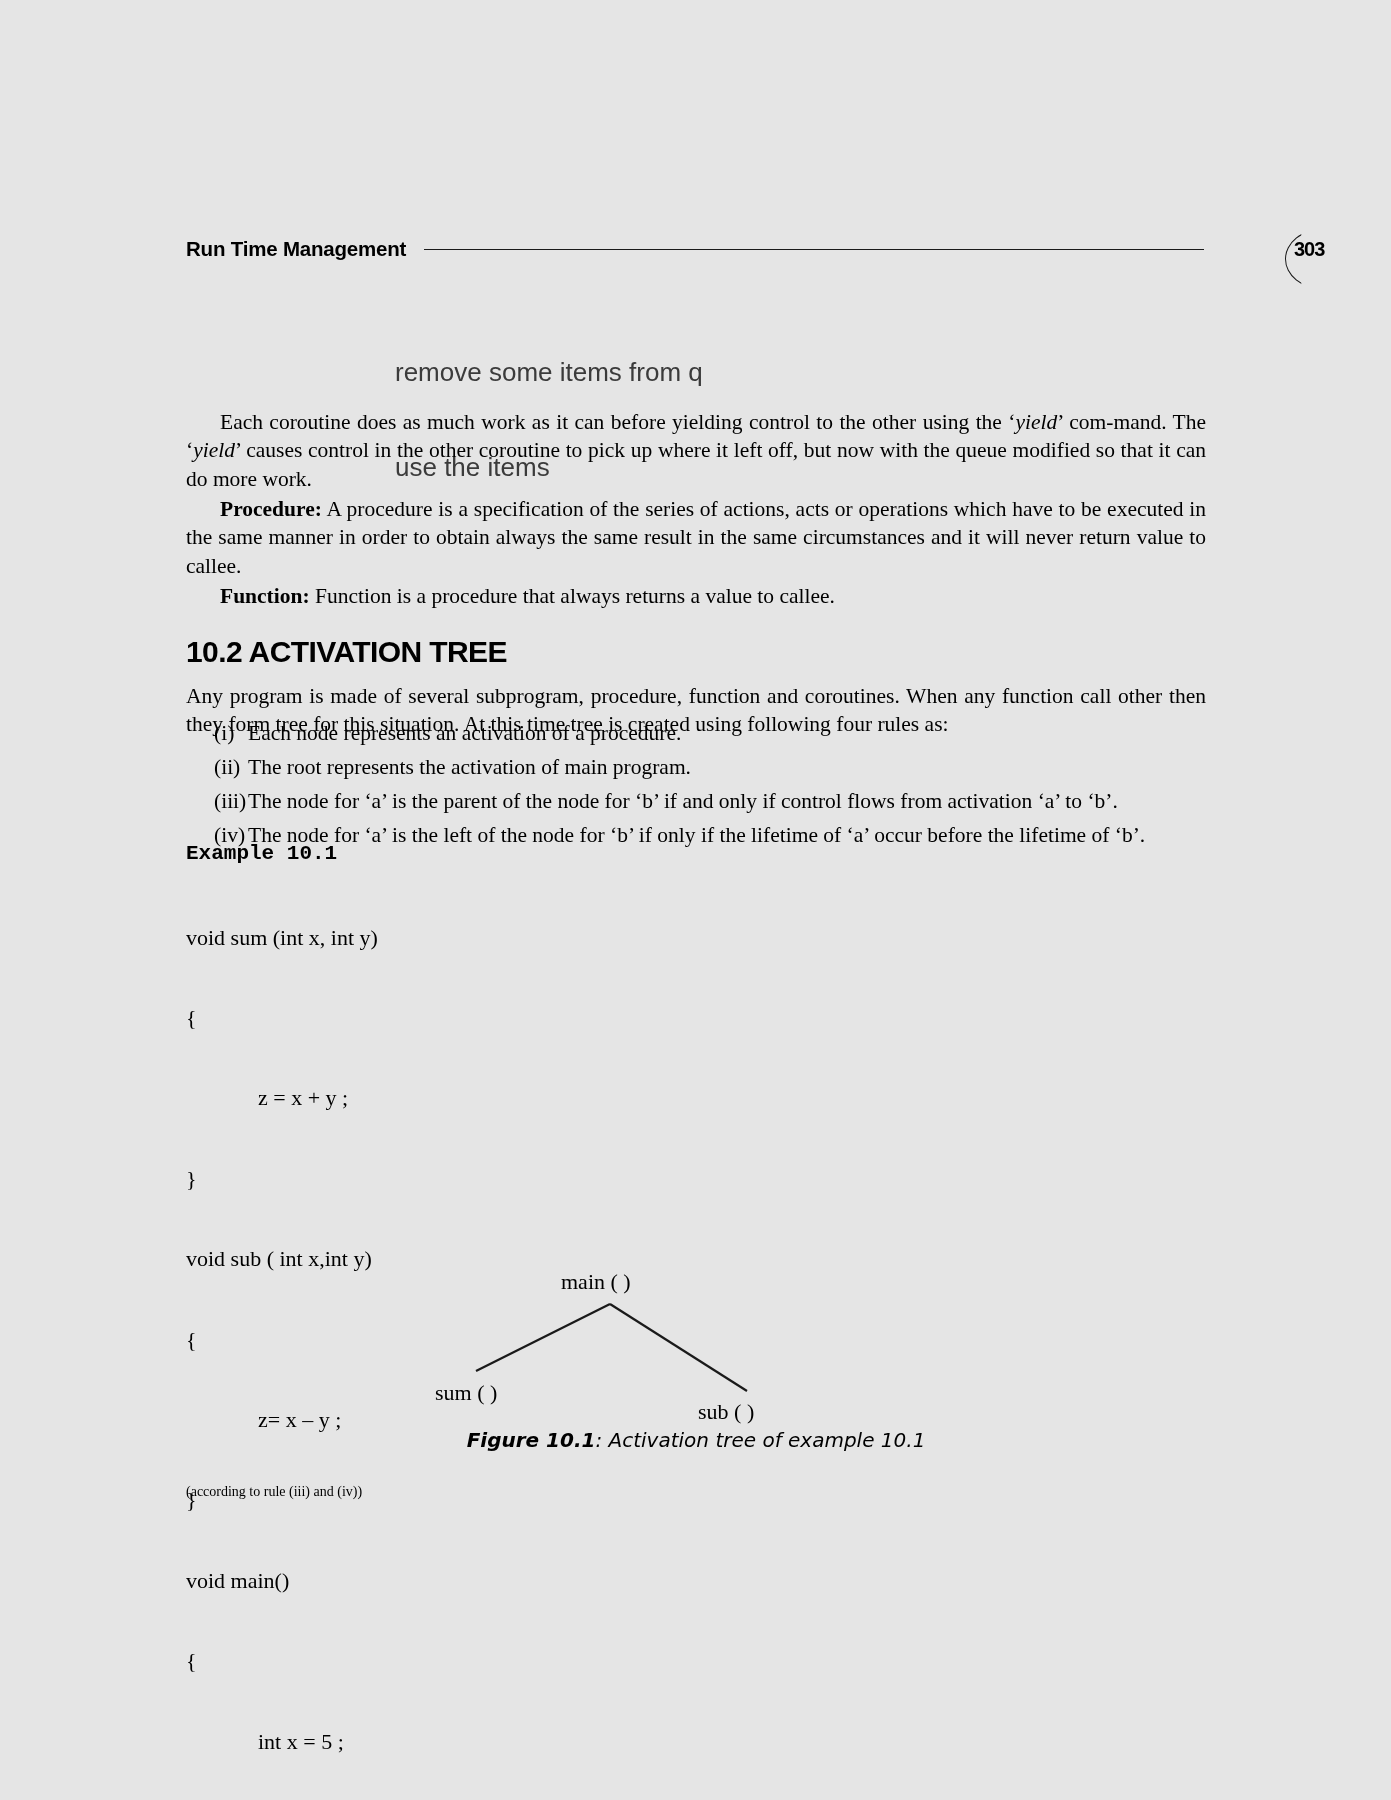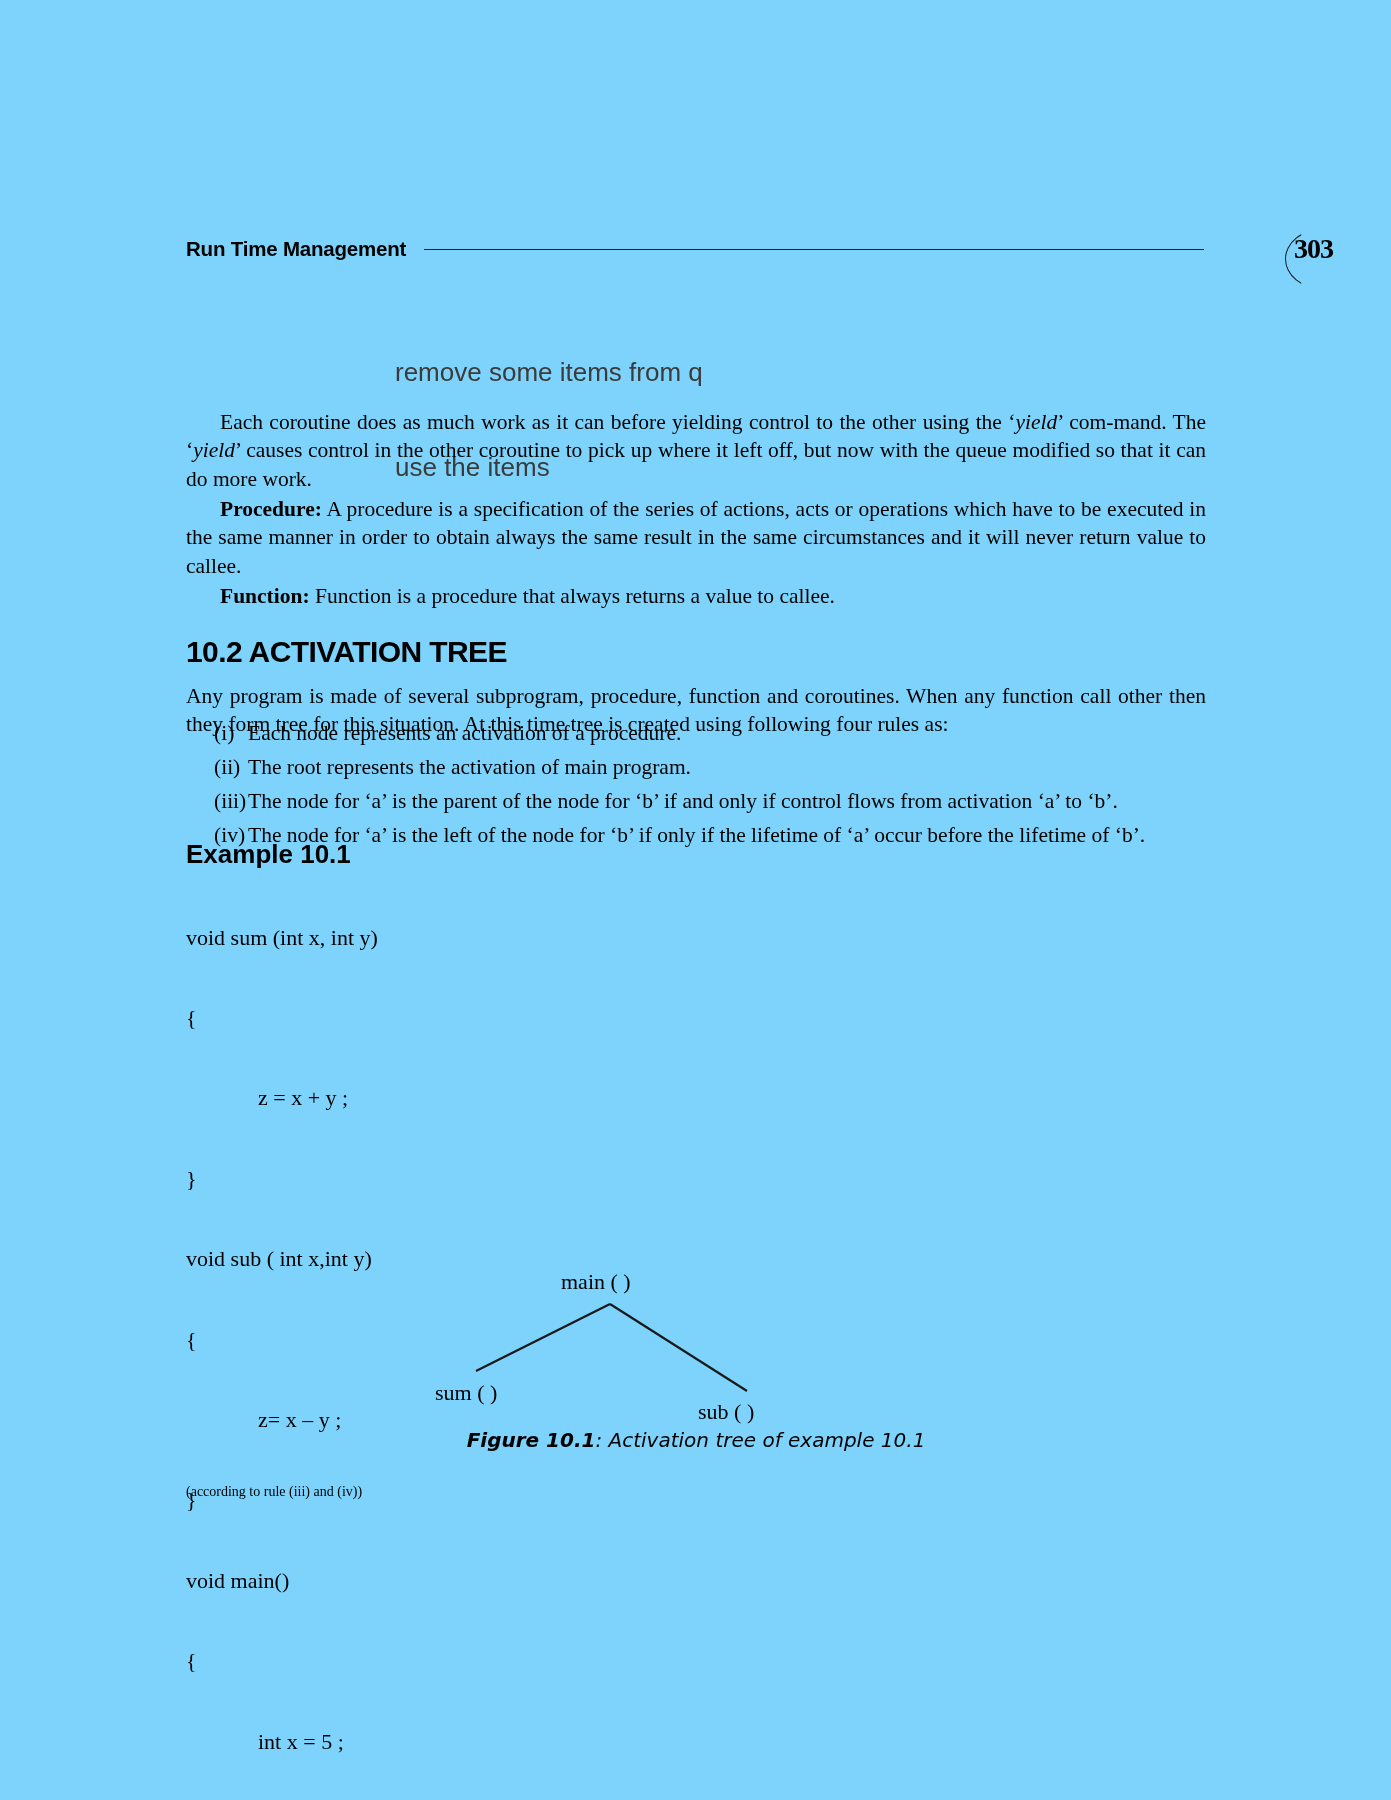--- a/index.html
+++ b/index.html
@@ -4,21 +4,21 @@
 <style>
   html, body {
     margin: 0;
     padding: 0;
     background: #ffffff;
   }
   .page {
     position: relative;
     width: 1391px;
     height: 1800px;
-    background: #7dd3fc;
+    background: #e5e5e5;
     margin: 0 auto;
     overflow: hidden;
     font-family: "Liberation Serif", serif;
     color: #000000;
   }
 
   
   .runhead {
     position: absolute;
     left: 186px;
@@ -42,23 +42,23 @@
     left: 238px;
     top: 12px;
     width: 780px;
     height: 0;
     border-top: 1.4px solid #1a1a1a;
   }
   .pagenum {
     position: absolute;
     left: 1108px;
     top: -4px;
-    font-family: Liberation Serif, serif;
-    font-weight: bold;
-    font-size: 28px;
+    font-family: Liberation Sans, sans-serif;
+    font-weight: bold;
+    font-size: 20px;
     letter-spacing: -1px;
     line-height: 32px;
   }
   .pagenum-arc {
     position: absolute;
     left: 1099px;
     top: -8px;
     width: 72px;
     height: 58px;
     border: 1.4px solid #1a1a1a;
@@ -135,23 +135,23 @@
     padding-left: 28px;
     box-sizing: border-box;
   }
   .rule-text { flex: 1 1 auto; white-space: nowrap; }
 
   
   .example-label {
     position: absolute;
     left: 186px;
     top: 841px;
-    font-family: Liberation Sans, sans-serif;
-    font-weight: bold;
-    font-size: 26px;
+    font-family: Liberation Mono, monospace;
+    font-weight: bold;
+    font-size: 21px;
     line-height: 26px;
   }
   .code-listing {
     position: absolute;
     left: 186px;
     top: 871px;
     font-family: "Liberation Serif", serif;
     font-size: 22px;
     line-height: 26.8px;
     white-space: pre;

